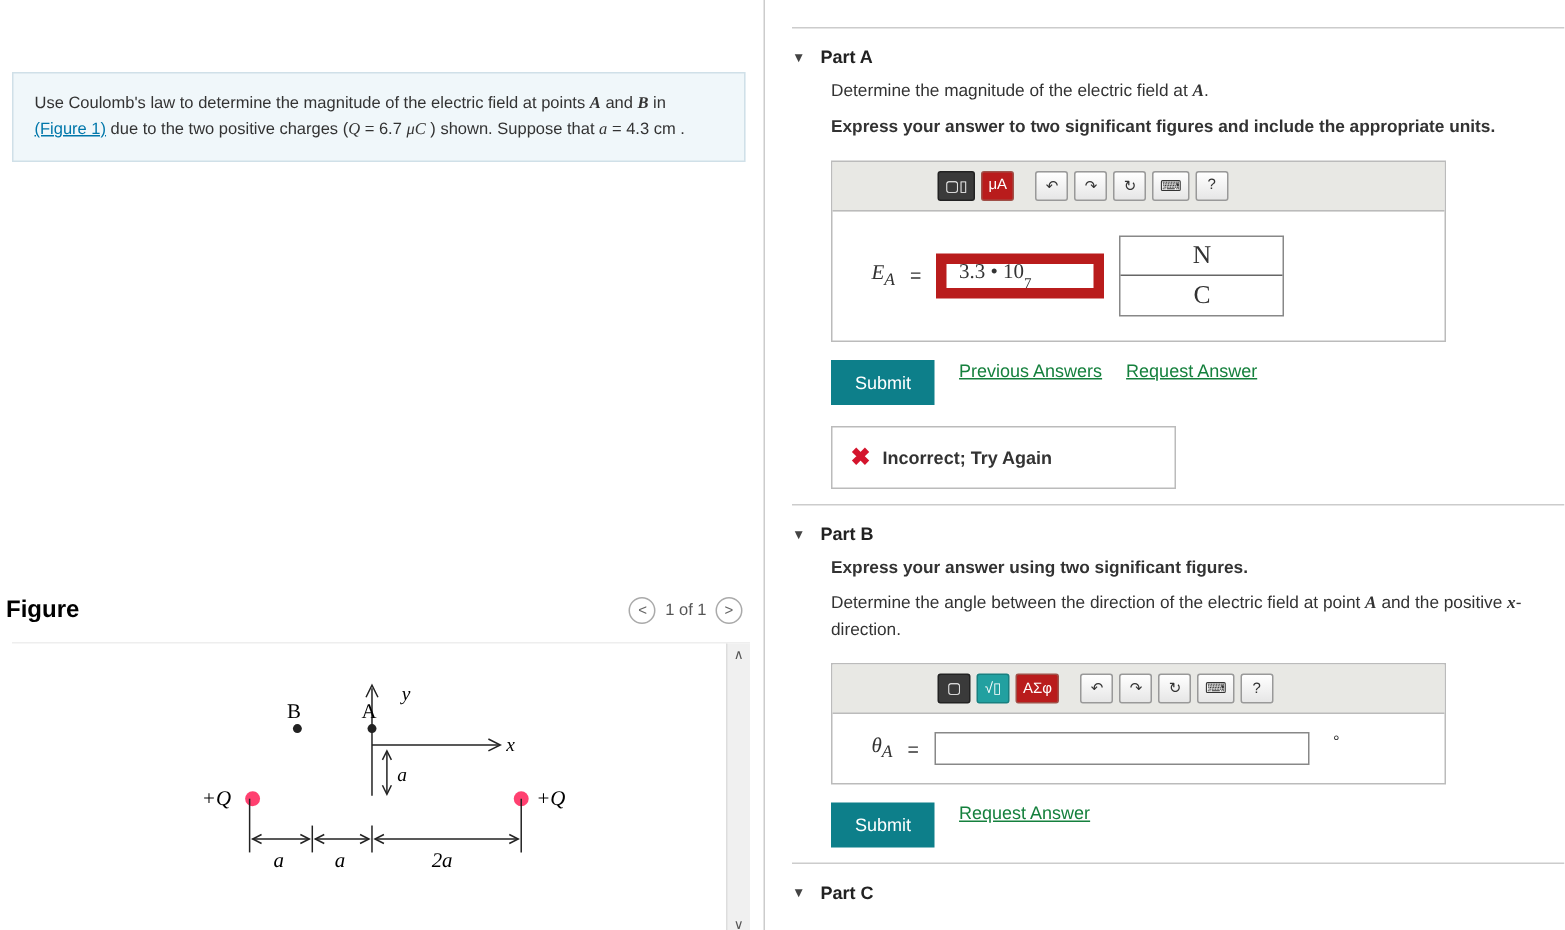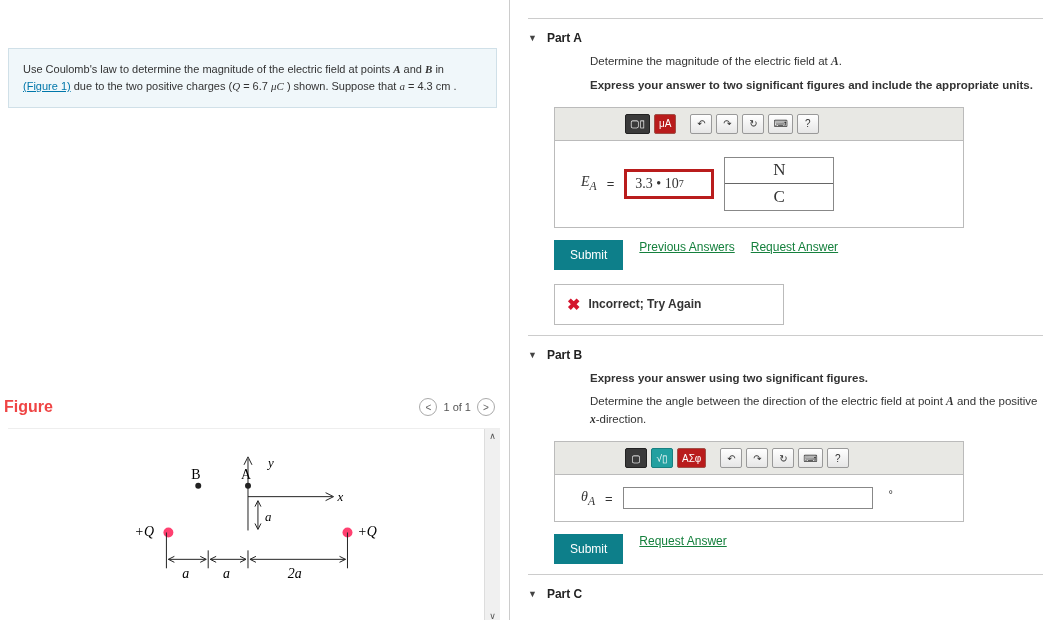--- a/index.html
+++ b/index.html
@@ -28,21 +28,21 @@
     font-size: 11px;
   }
   .problem-box .link { color: #0077aa; text-decoration: underline; }
   .ital { font-style: italic; font-family: serif; }
   .figure-header {
     display: flex;
     align-items: center;
     justify-content: space-between;
     margin: 290px 14px 0 4px;
   }
-  .figure-header .title { font-size: 16px; font-weight: bold; color:#ef4444;}
+  .figure-header .title { font-size: 16px; font-weight: bold; color:#000000;}
   .nav-group { display: flex; align-items: center; gap: 6px; }
   .nav-btn {
     width: 18px; height:18px; border:1px solid #aaa; border-radius:50%;
     display:inline-flex; align-items:center; justify-content:center;
     font-size:10px; color:#666; cursor:pointer; background:#fff;
   }
   .nav-label { font-size: 11px; color:#555; }
   .figure-area {
     margin: 12px 0 0 8px;
     width: 492px;
@@ -74,21 +74,21 @@
   }
   .part:first-child { margin-top:18px; }
   .part-header {
     display:flex; align-items:center; gap:10px;
     font-weight:bold; font-size:12px;
     padding:4px 0 8px 0;
     color:#222;
   }
   .part-header .caret { font-size:9px; color:#444; cursor:pointer; }
   .part-body { padding-left: 26px; }
-  .instr { font-size:11.5px; line-height:1.55; margin-bottom:6px;margin-left:36px; }
+  .instr { font-size:11.5px; line-height:1.55; margin-bottom:6px; }
   .instr.bold { font-weight:bold; }
   .answer-box {
     border: 1px solid #bbb;
     margin-top:12px;
     width: 410px;
     padding: 0;
   }
   .toolbar {
     background:#e8e8e4;
     border-bottom:1px solid #bbb;
@@ -109,23 +109,23 @@
   .tb-btn.dark { background:#3a3a3a; color:#fff; border-color:#222;}
   .tb-btn.redish { background:#b91c1c; color:#fff; border-color:#a05048;}
   .tb-btn.teal { background:#22a0a0; color:#fff; border-color:#188080;}
   .answer-row {
     padding: 16px 14px;
     display:flex; align-items:center; gap:10px;
     font-size:13px;
   }
   .answer-row .var { font-style: italic; font-family:serif; font-size:14px;margin-left:12px; }
   .answer-row .val-input {
-    border:3px solid #b91c1c; height:30px; width:90px;
+    border:7px solid #b91c1c; height:30px; width:112px;
     padding: 2px 8px; font-family:serif; font-size:14px;
-    display:flex; align-items:center;
+    display:flex; align-items:flex-end;
   }
   .answer-row .val-input sup { font-size:10px; vertical-align: super; line-height:0;}
   .unit-box {
     border:1px solid #888; width:110px; height:54px;
     display:flex; flex-direction:column;
     font-family:serif; font-size:17px;
   }
   .unit-box .num { flex:1; display:flex;align-items:center;justify-content:center; border-bottom:1px solid #666;}
   .unit-box .den { flex:1; display:flex;align-items:center;justify-content:center; }
   .input-line {

